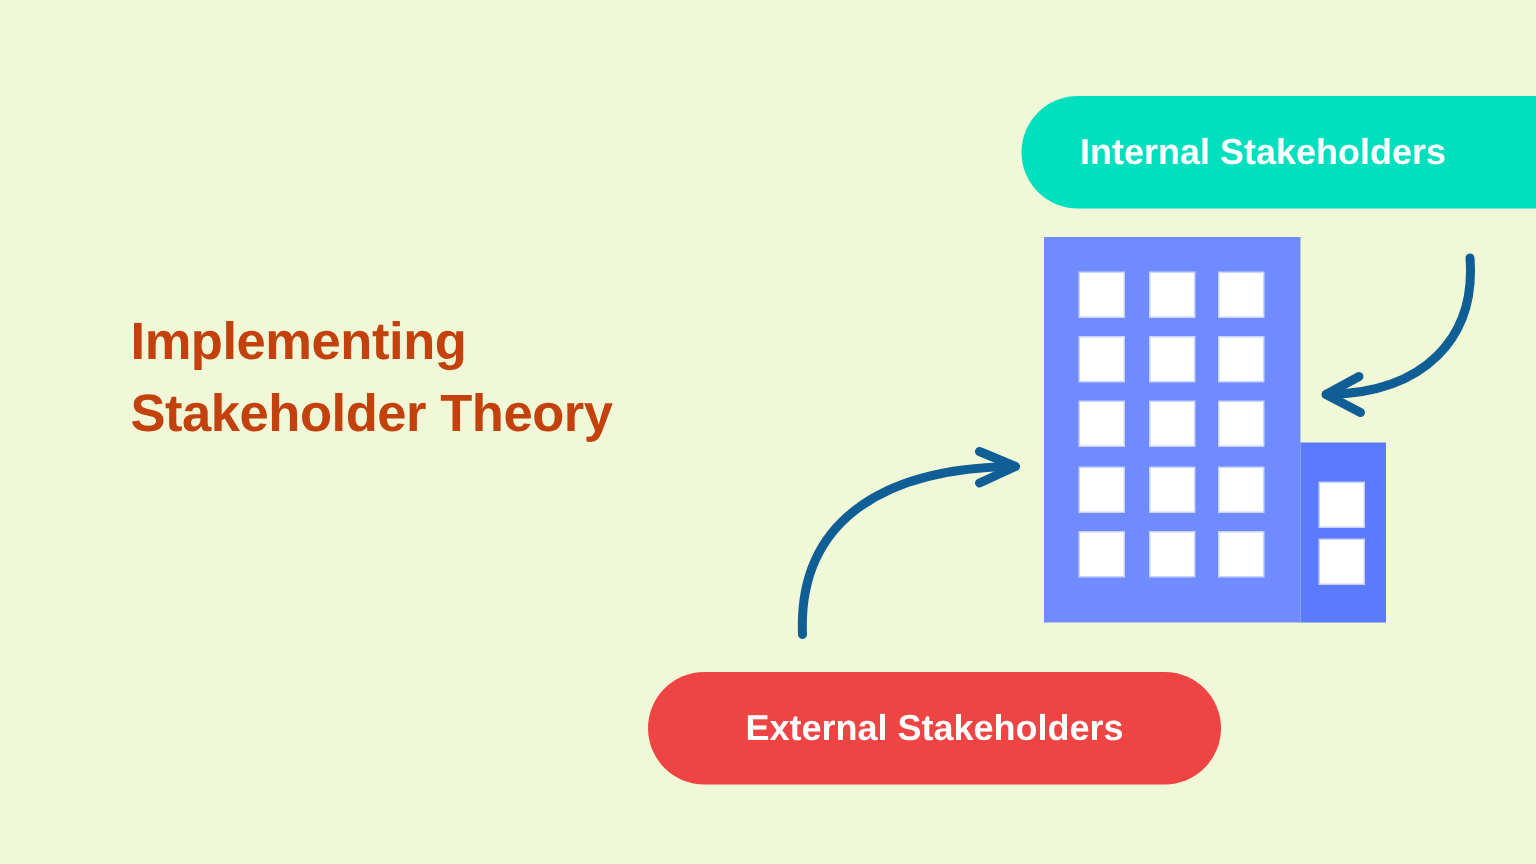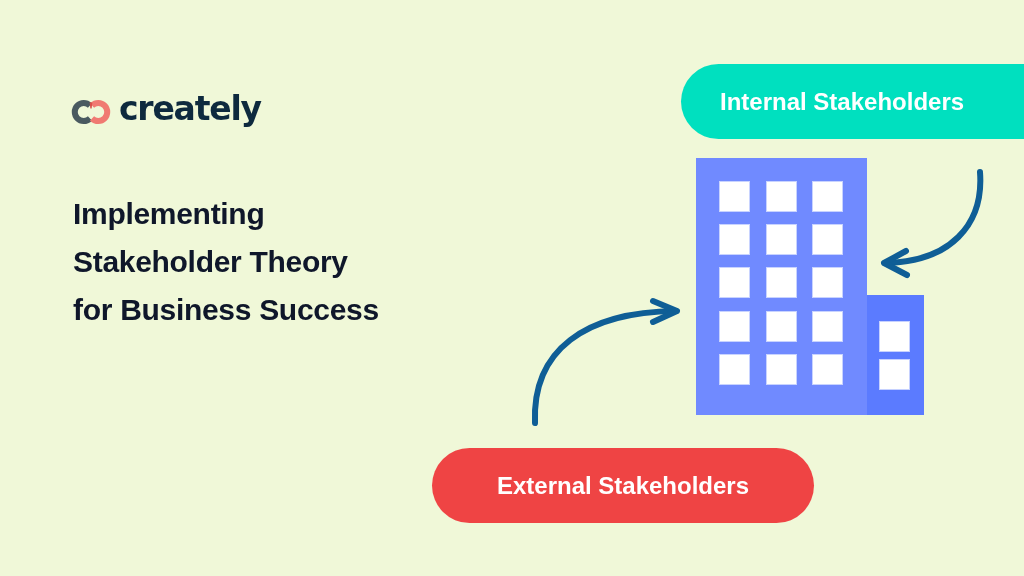--- a/index.html
+++ b/index.html
@@ -45,27 +45,27 @@
       line-height: 40px;
       position: relative;
       top: -3px;
     }
     
     .title {
       position: absolute;
       left: 71px;
       top: 188px;
       width: 440px;
-      margin: 2px;
+      margin: 16px;
       font-family: "Liberation Sans", sans-serif;
       font-weight: bold;
-      font-size: 30px;
+      font-size: 35px;
       line-height: 48px;
       letter-spacing: -0.3px;
-      color: #0f172a;
+      color: #c2410c;
     }
     .title .line {
       display: block;
       white-space: nowrap;
     }
     
     .pill {
       position: absolute;
       height: 75px;
       border-radius: 38px;
@@ -120,36 +120,24 @@
       left: 0; top: 0;
       width: 1024px; height: 576px;
       pointer-events: none;
     }
   </style>
 </head>
 <body>
 
 <div class="canvas">
 
-  <div class="logo">
-    <svg class="logo-mark" viewBox="0 0 44 28">
-
-      <path d="M 21 7.5 A 9 9 0 1 0 21 20.5" fill="none" stroke="#4a5a60" stroke-width="6" stroke-linecap="butt"></path>
-
-      <path d="M 23 20.5 A 9 9 0 1 0 23 7.5" fill="none" stroke="#f07a72" stroke-width="6" stroke-linecap="butt"></path>
-
-      <path d="M 21 7.5 A 9 9 0 0 1 23 7.5" fill="none" stroke="#d9504a" stroke-width="6"></path>
-    </svg>
-    <span class="logo-word">creately</span>
-  </div>
 
   <h1 class="title">
     <span class="line">Implementing</span>
     <span class="line">Stakeholder Theory</span>
-    <span class="line">for Business Success</span>
   </h1>
 
   <div class="pill pill-internal">Internal Stakeholders</div>
 
   <div class="tower">
 
     <div class="win" style="left:24px;top:24px"></div>
     <div class="win" style="left:71px;top:24px"></div>
     <div class="win" style="left:117px;top:24px"></div>
 

